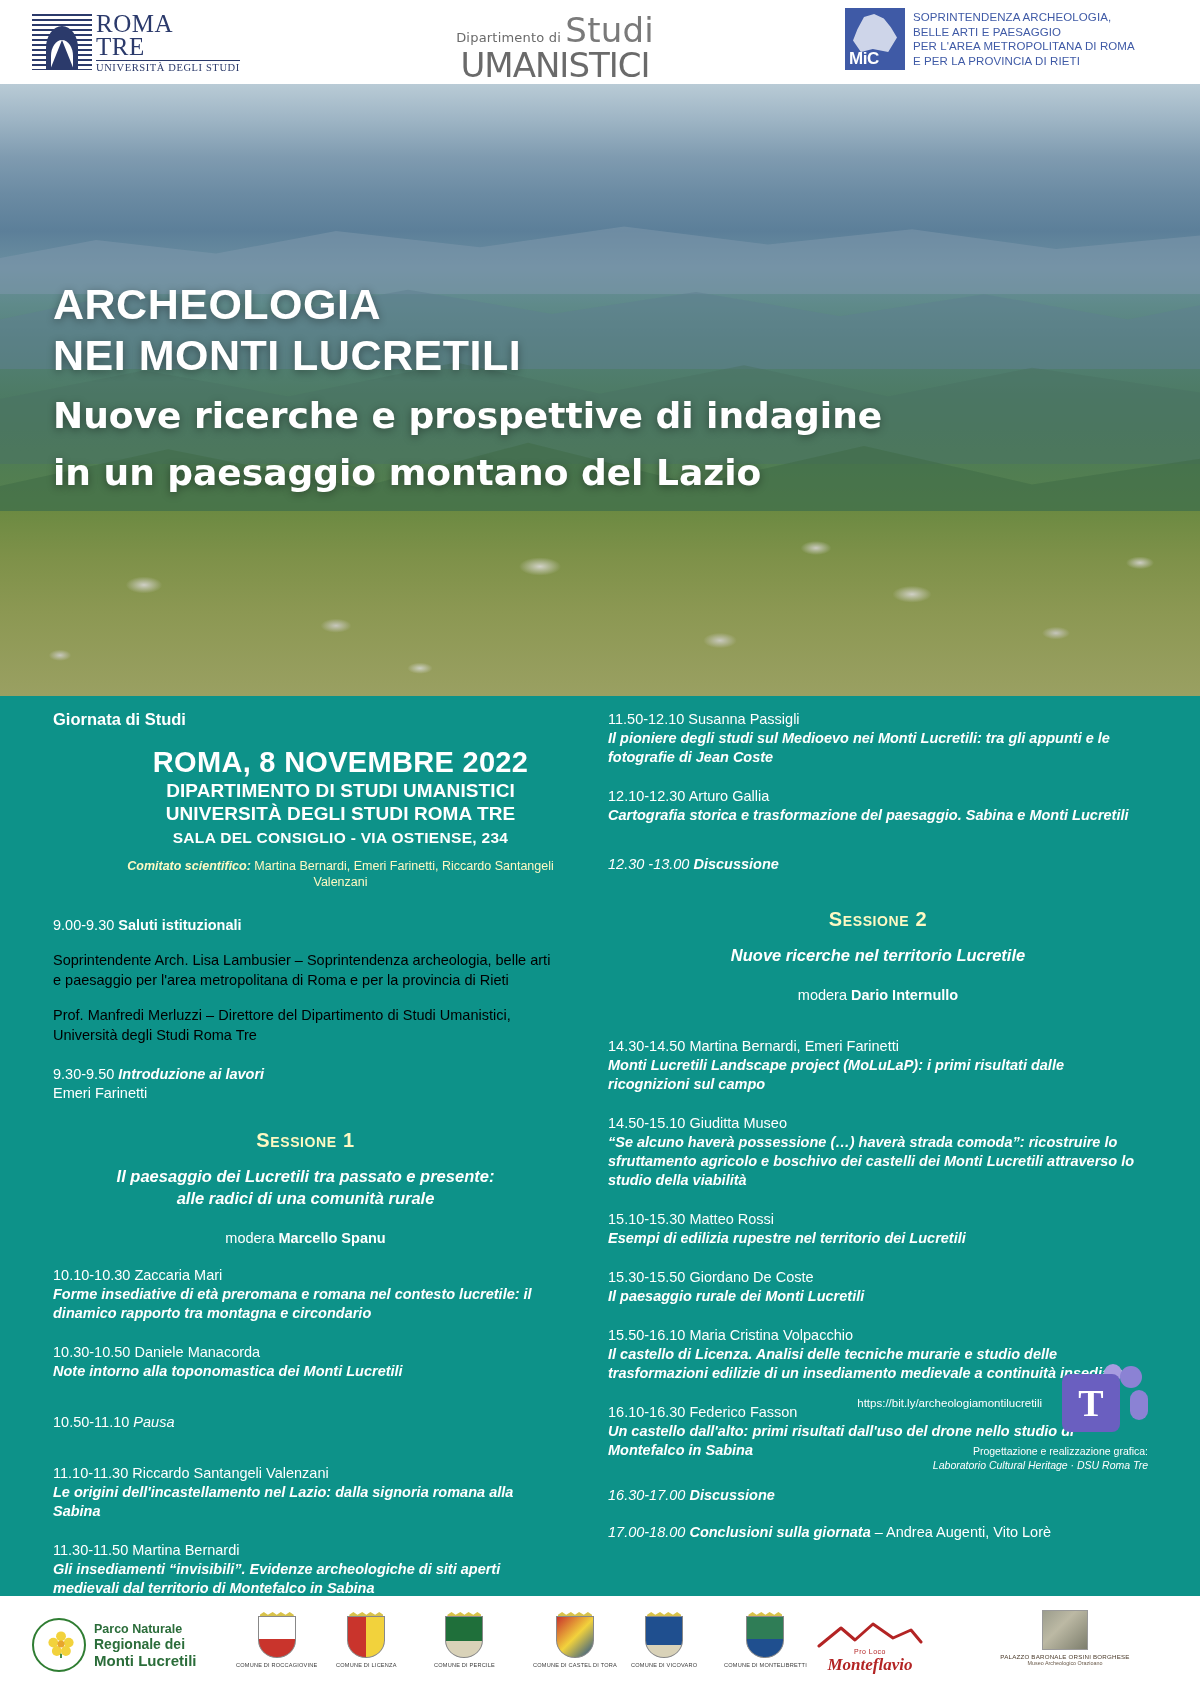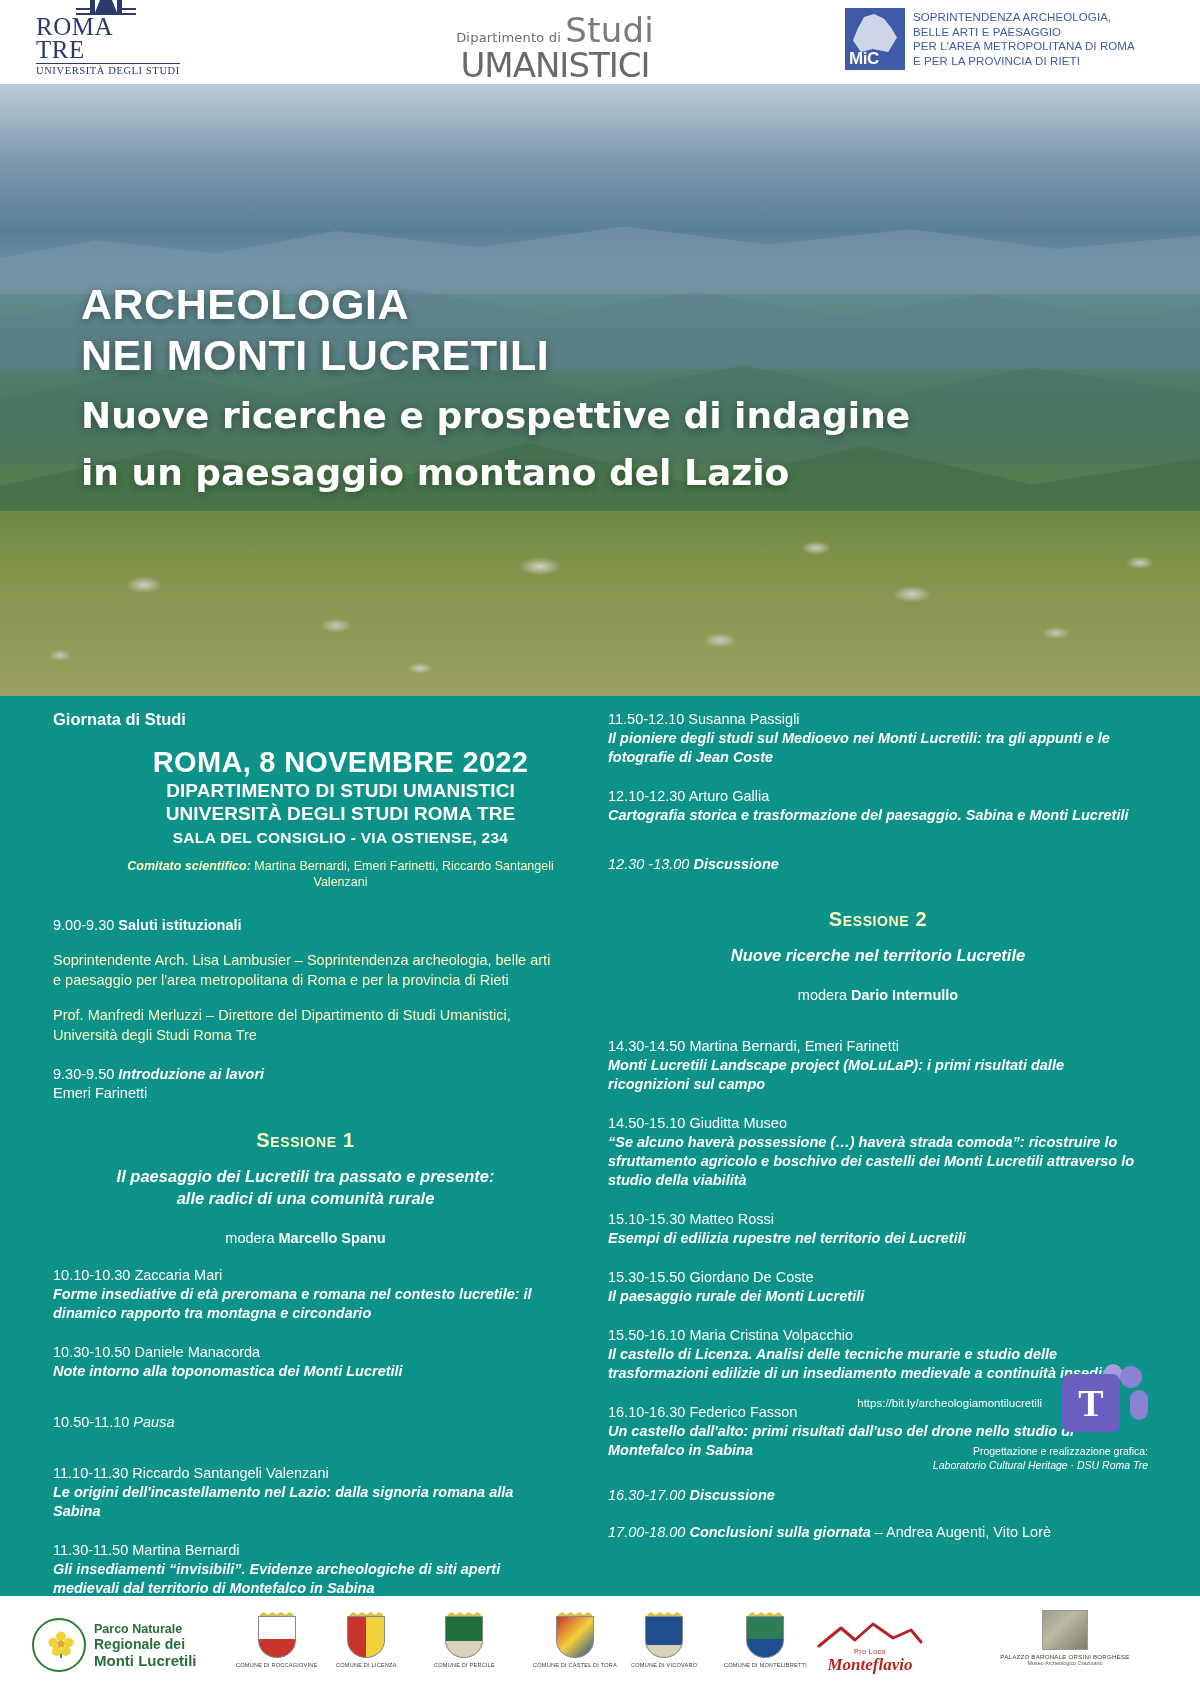--- a/index.html
+++ b/index.html
@@ -9,21 +9,21 @@
     background: #ffffff;
     overflow: hidden;
   }
   .poster { position: relative; width: 1200px; height: 1697px; background:#fff; }
 
   
   .logobar {
     position: absolute; top:0; left:0; width:1200px; height:84px;
     background:#ffffff; display:flex; align-items:center;
   }
-  .logo-roma3 { position:absolute; left:32px; top:8px; display:flex; align-items:center; height:68px;flex-direction:column; }
+  .logo-roma3 { position:absolute; left:32px; top:8px; display:flex; align-items:center; height:68px; }
   .r3-mark { width:60px; height:56px; position:relative; }
   .r3-stripes {
     position:absolute; inset:0;
     background: repeating-linear-gradient(to bottom, #2b3a6b 0px, #2b3a6b 2px, #ffffff 2px, #ffffff 5px);
   }
   .r3-arch {
     position:absolute; left:14px; bottom:0; width:32px; height:44px;
     background:#2b3a6b;
     border-top-left-radius:16px 22px; border-top-right-radius:16px 22px;
   }
@@ -101,21 +101,21 @@
       radial-gradient(ellipse 22px 10px at 28% 62%, #c7c7bd 0%, transparent 70%),
       radial-gradient(ellipse 30px 13px at 45% 30%, #d2d2c8 0%, transparent 70%),
       radial-gradient(ellipse 24px 11px at 60% 70%, #c9c9bf 0%, transparent 70%),
       radial-gradient(ellipse 28px 12px at 76% 45%, #d0d0c6 0%, transparent 70%),
       radial-gradient(ellipse 20px 9px at 88% 66%, #c5c5bb 0%, transparent 70%),
       radial-gradient(ellipse 18px 8px at 35% 85%, #cccfc2 0%, transparent 70%),
       radial-gradient(ellipse 22px 10px at 68% 20%, #cbcbc1 0%, transparent 70%),
       radial-gradient(ellipse 16px 8px at 5% 78%, #c8c8be 0%, transparent 70%),
       radial-gradient(ellipse 20px 9px at 95% 28%, #cdcdc3 0%, transparent 70%);
   }
-  .hero-title { position:absolute; left:53px; top:195px; z-index:4;margin-left:28px; }
+  .hero-title { position:absolute; left:53px; top:195px; z-index:4; }
   .ht-main {
     color:#ffffff; font-size:43px; font-weight:bold; line-height:51px;
     letter-spacing:0.5px; font-family:"Liberation Sans", sans-serif;
     text-shadow: 0 2px 8px rgba(0,0,0,.38);
   }
   .ht-sub {
     color:#ffffff; font-size:36px; font-weight:bold; line-height:45px;
     margin-top:12px; font-family:"DejaVu Sans", sans-serif;
     text-shadow: 0 2px 8px rgba(0,0,0,.38);
   }
@@ -142,21 +142,21 @@
 
   .slot { margin-top:20px; }
   .slot .time { color:#ffffff; font-size:14.5px; line-height:19px; }
   .slot .time b { font-weight:bold; }
   .slot .time i { font-style:italic; font-weight:bold; }
   .slot .title {
     color:#ffffff; font-size:14.5px; line-height:19px;
     font-style:italic; font-weight:bold;
   }
   .slot .speaker { color:#ffffff; font-size:14.5px; line-height:19px; }
-  .para { color:#fef9c3; font-size:14.5px; line-height:19.5px; margin-top:16px; }
+  .para { color:#000000; font-size:14.5px; line-height:19.5px; margin-top:16px; }
 
   .sess-head { text-align:center; margin-top:26px; }
   .sess-num {
     color:#fef9c3; font-size:20px; font-weight:bold; letter-spacing:0.6px;
     font-variant:small-caps;
   }
   .sess-title {
     color:#fff; font-size:16.5px; font-weight:bold; font-style:italic;
     line-height:22px; margin-top:13px;
   }

